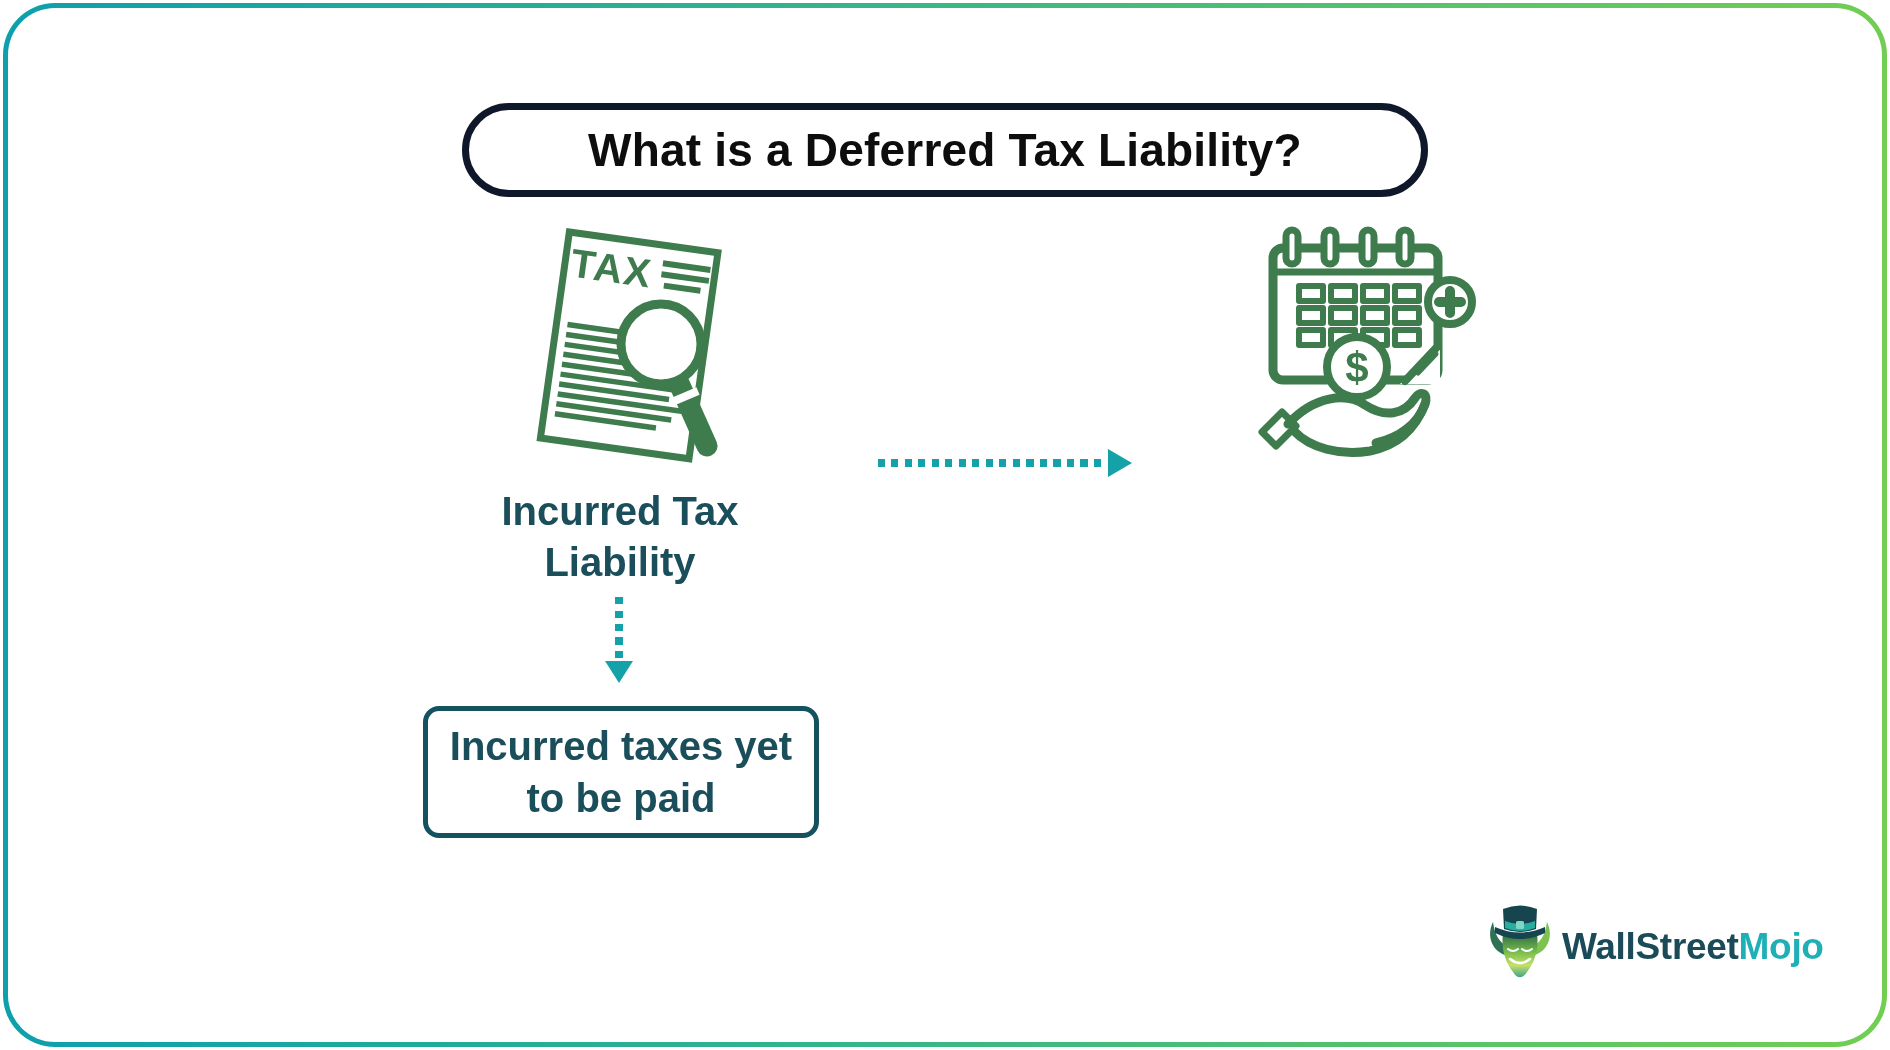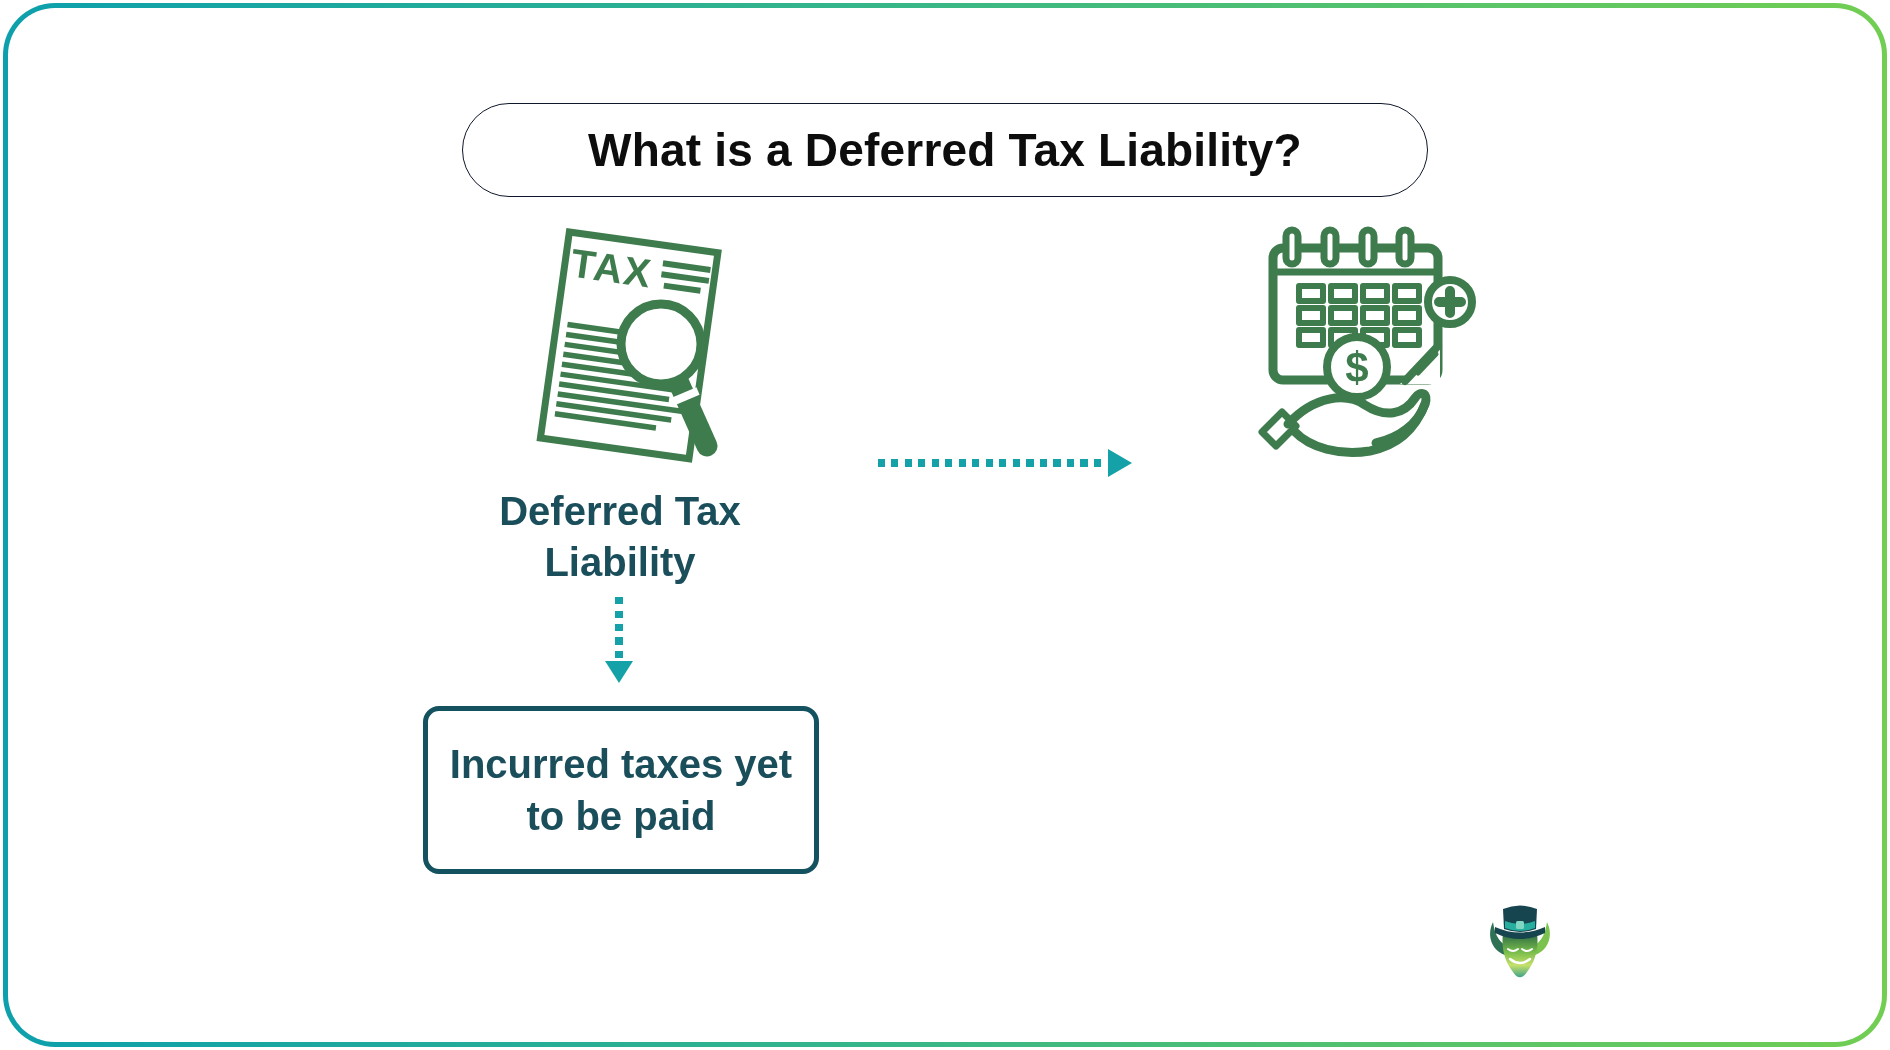--- a/index.html
+++ b/index.html
@@ -8,21 +8,21 @@
     font-family:"Liberation Sans","DejaVu Sans",sans-serif;
   }
   
   .frame{position:absolute;inset:3px;border-radius:52px;
     background:linear-gradient(90deg,#0da0ac 0%,#35b58a 45%,#72ce52 100%);}
   .frame-inner{position:absolute;inset:5px;border-radius:47px;background:#fff;}
 
   
   .title-pill{
     position:absolute;left:462px;top:103px;width:966px;height:94px;
-    border:1px solid #0f172a;border-radius:50px;background:#fff;
+    border:7px solid #0f172a;border-radius:50px;background:#fff;
     display:flex;align-items:center;justify-content:center;box-sizing:border-box;
   }
   .title-pill h1{
     margin:0;font-size:46px;font-weight:800;color:#0d0d0d;letter-spacing:.2px;white-space:nowrap;
   }
 
   .icon-abs{position:absolute;}
 
   .node-label{
     position:absolute;text-align:center;font-size:40px;font-weight:800;
@@ -44,21 +44,21 @@
     position:absolute;left:615px;top:597px;width:8px;height:62px;
     background:repeating-linear-gradient(180deg,#14a1a7 0 7px,transparent 7px 13.5px);
   }
   .arrow-v-head{
     position:absolute;left:605px;top:661px;width:0;height:0;
     border-top:22px solid #14a1a7;border-left:14px solid transparent;border-right:14px solid transparent;
   }
 
   
   .result-box{
-    position:absolute;left:423px;top:706px;width:396px;height:168px;box-sizing:border-box;
+    position:absolute;left:423px;top:706px;width:396px;height:132px;box-sizing:border-box;
     border:5px solid #14525f;border-radius:16px;background:#fff;
     display:flex;align-items:center;justify-content:center;text-align:center;
     font-size:40px;font-weight:800;color:#1b4e5b;line-height:1.3;padding:0 8px;
   }
 
   
   .logo{position:absolute;left:1486px;top:904px;height:82px;display:flex;align-items:flex-start;}
   .logo-text{margin-left:8px;margin-top:22px;font-size:37px;font-weight:800;letter-spacing:-.3px;white-space:nowrap;}
   .logo-text .p1{color:#1b4b58;}
   .logo-text .p2{color:#1fb0b6;}
@@ -96,21 +96,21 @@
         <line x1="36" y1="190" x2="152" y2="190"></line>
         <line x1="36" y1="200" x2="138" y2="200"></line>
       </g>
       <text x="31" y="62" font-size="40" font-weight="bold" letter-spacing="1.5" fill="#3e7b4d" stroke="none">TAX</text>
     </g>
     <line x1="150" y1="157" x2="179" y2="222" stroke="#3e7b4d" stroke-width="21" stroke-linecap="round"></line>
     <line x1="144" y1="178" x2="170" y2="167" stroke="#ffffff" stroke-width="8"></line>
     <circle cx="133" cy="120" r="40" fill="#ffffff" stroke="#3e7b4d" stroke-width="9"></circle>
   </svg>
 
-  <div class="node-label label-left">Deferred Tax Liability</div>
+  <div class="node-label label-left">Incurred Tax Liability</div>
 
   <div class="arrow-h-dots"></div>
   <div class="arrow-h-head"></div>
 
   <svg class="icon-abs" style="left:1258px;top:226px" width="220" height="246" viewBox="0 0 220 246">
     <g stroke="#3e7b4d" fill="none" stroke-linejoin="round">
       <rect x="15" y="22" width="165" height="132" rx="10" stroke-width="9"></rect>
       <line x1="19" y1="46" x2="176" y2="46" stroke-width="7"></line>
       <g stroke-width="6">
         <rect x="41" y="60" width="24" height="15"></rect>
@@ -176,15 +176,18 @@
       <path d="M 22 52 C 6 48 0 32 7 18 C 9 32 14 40 26 45 Z" fill="#2f7155"></path>
       <path d="M 46 52 C 62 48 68 32 61 18 C 59 32 54 40 42 45 Z" fill="#7cc24e"></path>
       <path d="M 17 30 L 51 30 C 53 44 49 58 41 68 C 37 75 31 75 27 68 C 19 58 15 44 17 30 Z" fill="url(#faceGrad)"></path>
       <path d="M 18 25 L 17 5 Q 34 -2 51 5 L 50 25 Q 34 31 18 25 Z" fill="#17454f"></path>
       <path d="M 9 23 Q 34 34 59 23 L 59 29 Q 34 41 9 29 Z" fill="#17454f"></path>
       <path d="M 19 17 Q 34 23 49 17 L 49 24 Q 34 30 19 24 Z" fill="#27ae9e"></path>
       <rect x="30" y="17" width="8" height="8" rx="1.5" fill="#7fd6c2"></rect>
       <path d="M 22 45 Q 27 49 32 45 M 36 45 Q 41 49 46 45" stroke="#ffffff" stroke-width="2" fill="none" stroke-linecap="round"></path>
       <path d="M 24 55 Q 34 63 44 55" stroke="#ffffff" stroke-width="2.5" fill="none" stroke-linecap="round"></path>
     </svg>
+    <div class="logo-text">
+      <span class="p1">WallStreet</span><span class="p2">Mojo</span>
+    </div>
   </div>
 
 </div>
 
 </body></html>

